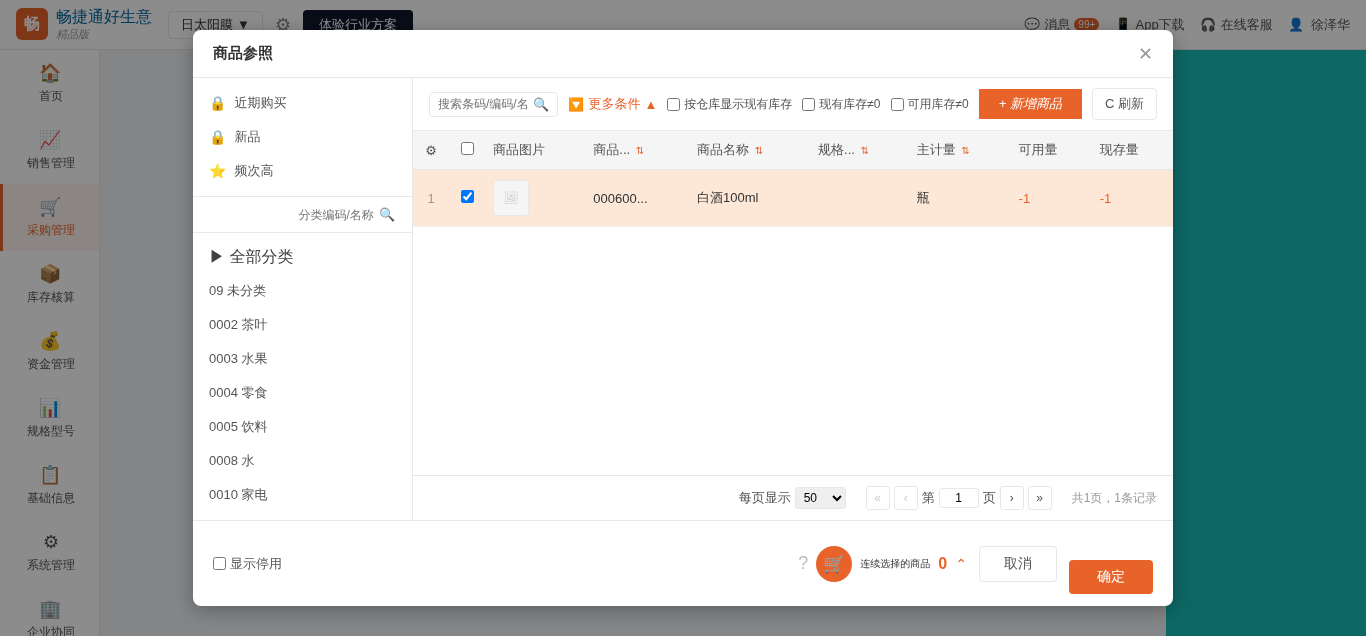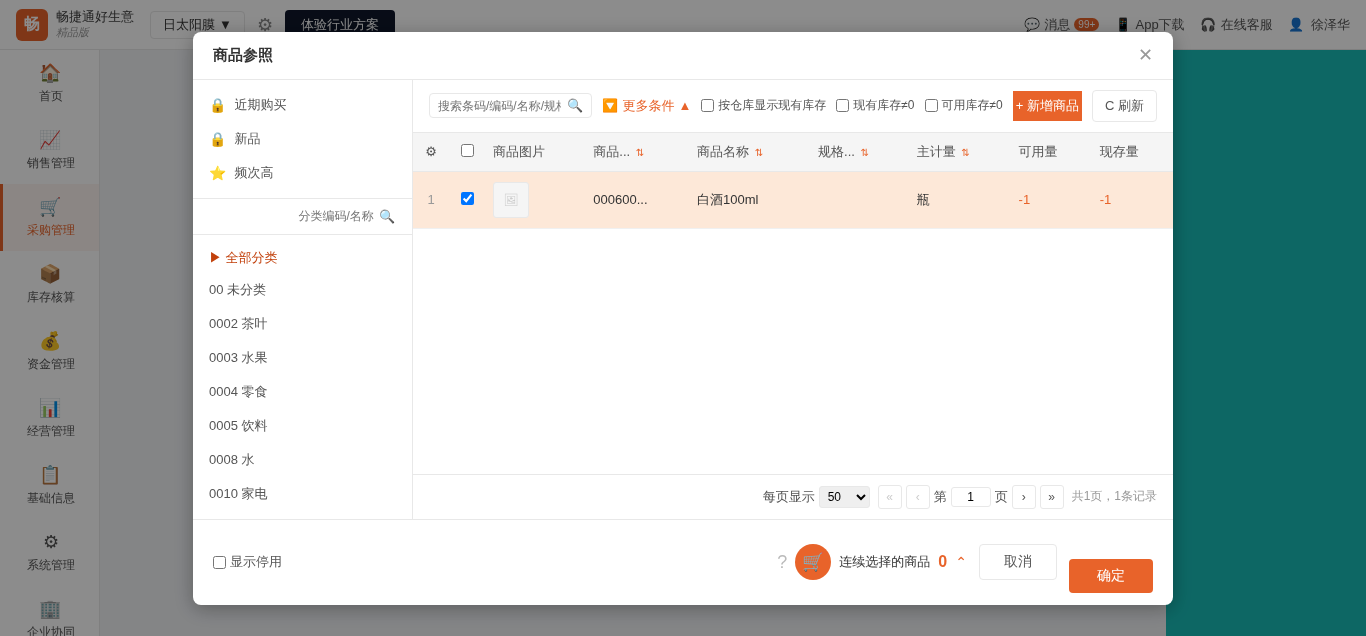--- a/index.html
+++ b/index.html
@@ -23,21 +23,21 @@
       gap: 8px;
       margin-right: 16px;
     }
     .logo-icon {
       width: 32px; height: 32px;
       background: #e8632a;
       border-radius: 6px;
       display: flex; align-items: center; justify-content: center;
       color: white; font-weight: bold; font-size: 16px;
     }
-    .logo-text { font-size: 13px; color: #404040; line-height: 1.3; }
+    .logo-text { font-size: 16px; color: #0369a1; line-height: 1.3; }
     .logo-sub { font-size: 11px; color: #999; font-style: italic; }
     .store-select {
       display: flex; align-items: center; gap: 4px;
       padding: 4px 12px;
       border: 1px solid #e8e8e8;
       border-radius: 4px;
       cursor: pointer;
       color: #333;
       font-size: 13px;
     }
@@ -174,21 +174,21 @@
     .search-input {
       flex: 1;
       border: none;
       outline: none;
       font-size: 12px;
       color: #999;
       text-align: right;
     }
     .search-icon { color: #ccc; cursor: pointer; }
     .category-list { padding: 8px 0; flex: 1; overflow-y: auto; }
-    .category-section { padding: 6px 16px; color: #c2410c; font-size: 13px; cursor: pointer; }
+    .category-section { padding: 6px 16px; color: #404040; font-size: 16px; cursor: pointer; }
     .category-item {
       padding: 8px 16px;
       font-size: 13px;
       color: #555;
       cursor: pointer;
     }
     .category-item.active { background: #fef5f0; color: #e8632a; font-weight: 500; }
     .category-item .arrow { color: #e8632a; margin-right: 4px; }
 
     
@@ -237,27 +237,27 @@
       gap: 4px;
       font-size: 12px;
       color: #555;
       cursor: pointer;
       white-space: nowrap;
     }
     .add-btn {
       background: #e8632a;
       color: white;
       border: none;
-      padding: 6px 3px;
+      padding: 6px 20px;
       border-radius: 0;
       cursor: pointer;
       font-size: 13px;
       margin-left: auto;
       white-space: nowrap;
-      display: flex; align-items: center; gap: 4px;
+      display: flex; align-items: center; gap: 4px; font-style: italic;
     }
     .refresh-btn {
       border: 1px solid #e8e8e8;
       background: #fff;
       padding: 6px 12px;
       border-radius: 4px;
       cursor: pointer;
       font-size: 13px;
       color: #555;
       display: flex; align-items: center; gap: 4px;
@@ -298,21 +298,21 @@
     }
     .negative { color: #e8632a; }
 
     
     .pagination {
       padding: 10px 16px;
       border-top: 1px solid #e8e8e8;
       display: flex;
       align-items: center;
       justify-content: flex-end;
-      gap: 8px;
+      gap: 20px;
       font-size: 13px;
       color: #555;
     }
     .page-size-select {
       display: flex; align-items: center; gap: 4px;
     }
     .page-size-select select {
       border: 1px solid #e8e8e8;
       padding: 2px 4px;
       border-radius: 3px;
@@ -356,21 +356,21 @@
       gap: 8px;
     }
     .cart-icon {
       width: 36px; height: 36px;
       background: #e8632a;
       border-radius: 50%;
       display: flex; align-items: center; justify-content: center;
       color: white;
       font-size: 18px;
     }
-    .cart-label { font-size: 13px; color: #333; }
+    .cart-label { font-size: 10px; color: #333; }
     .cart-count { font-size: 16px; font-weight: 600; color: #e8632a; }
     .collapse-cart { color: #e8632a; cursor: pointer; font-size: 14px; }
     .cancel-btn {
       border: 1px solid #e8e8e8;
       background: #fff;
       padding: 8px 24px;
       border-radius: 4px;
       cursor: pointer;
       font-size: 14px;
       color: #555;
@@ -467,21 +467,21 @@
     <div class="sidebar-item">
       <span class="sidebar-icon">📦</span>
       <span>库存核算</span>
     </div>
     <div class="sidebar-item">
       <span class="sidebar-icon">💰</span>
       <span>资金管理</span>
     </div>
     <div class="sidebar-item">
       <span class="sidebar-icon">📊</span>
-      <span>经营管理</span>
+      <span>规格型号</span>
     </div>
     <div class="sidebar-item">
       <span class="sidebar-icon">📋</span>
       <span>基础信息</span>
     </div>
     <div class="sidebar-item">
       <span class="sidebar-icon">⚙</span>
       <span>系统管理</span>
     </div>
     <div class="sidebar-item">
@@ -515,21 +515,21 @@
       <span>频次高</span>
     </div>
           </div>
         <div class="search-box">
           <input class="search-input" placeholder="分类编码/名称" style="">
           <span class="search-icon">🔍</span>
         </div>
         <div class="category-list">
           <div class="category-section">▶ 全部分类</div>
           <div id="category-items">
-              <div class="category-item">00 未分类</div>
+              <div class="category-item">09 未分类</div>
               <div class="category-item">0002 茶叶</div>
               <div class="category-item">0003 水果</div>
               <div class="category-item">0004 零食</div>
               <div class="category-item">0005 饮料</div>
               <div class="category-item">0008 水</div>
               <div class="category-item">0010 家电</div>
             </div>
         </div>
       </div>
 

